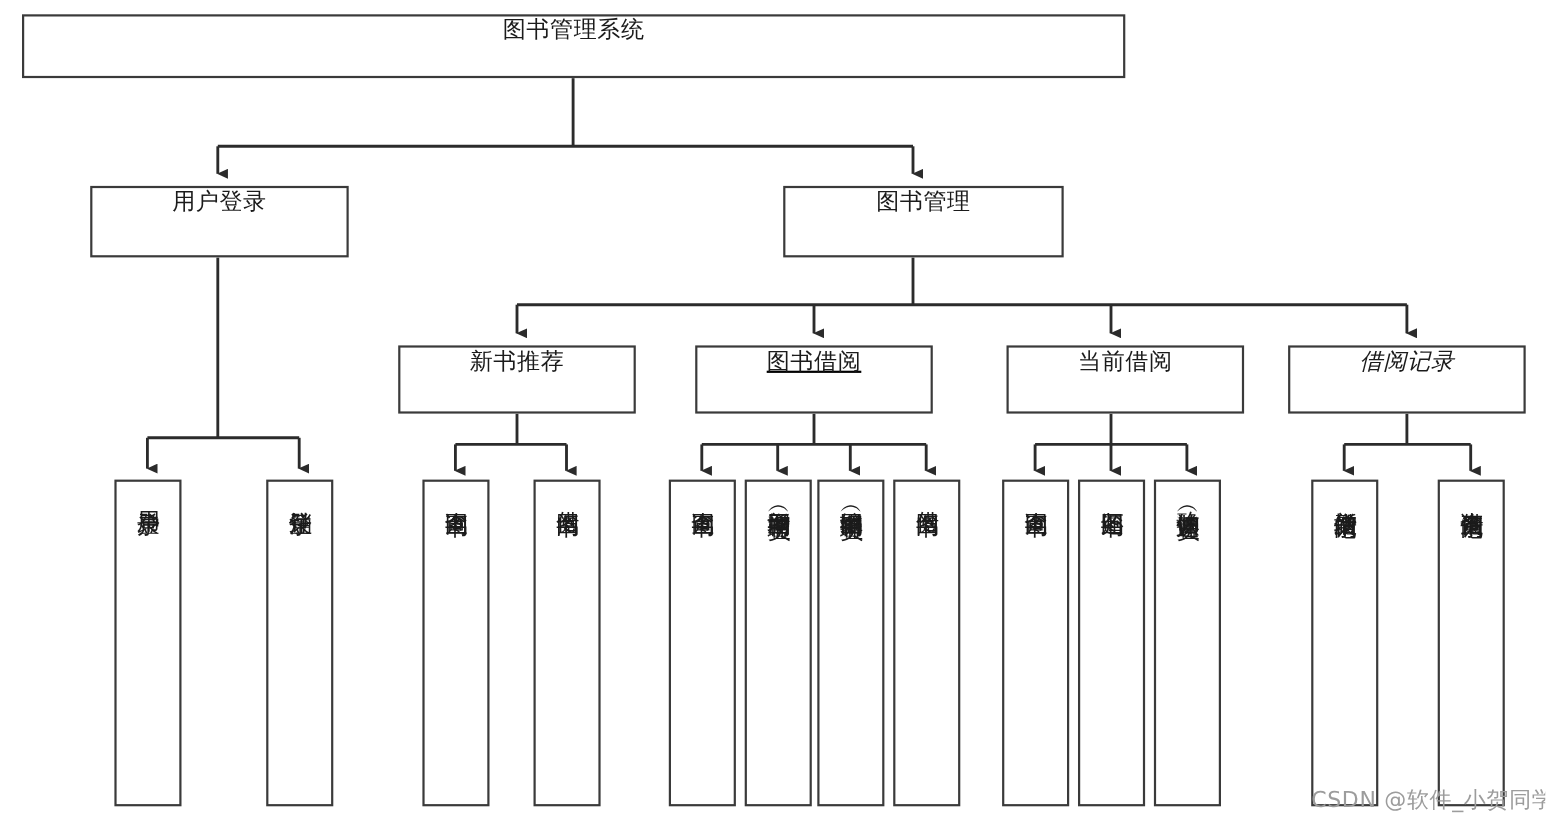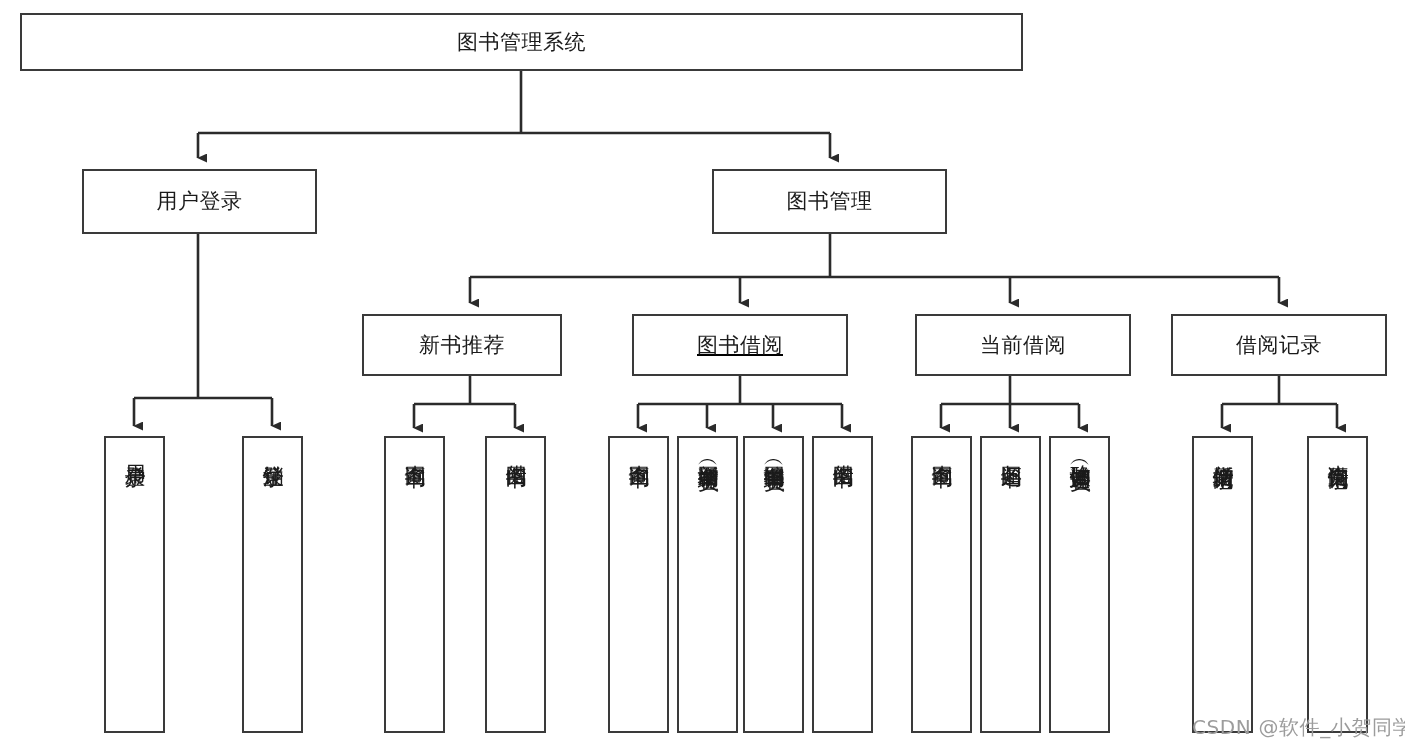--- a/index.html
+++ b/index.html
@@ -24,21 +24,21 @@
     top: 0;
     width: 1405px;
     height: 747px;
   }
   .node {
     position: absolute;
     box-sizing: border-box;
     background: #ffffff;
     border: 2px solid #3a3a3a;
     display: flex;
-    align-items: center;
+    align-items: flex-start;
     justify-content: center;
     z-index: 2;
   }
   .node-label {
     color: #1b1b1b;
     font-size: 21px;
     line-height: 1.18;
     letter-spacing: 0.5px;
     white-space: nowrap;
   }
@@ -122,34 +122,34 @@
     </g>
   </svg>
 
   <div class="node" style="left:20px; top:13px; width:1003px; height:58px;">
     <span class="node-label">图书管理系统</span>
   </div>
 
   <div class="node" style="left:82px; top:169px; width:235px; height:65px;">
     <span class="node-label">用户登录</span>
   </div>
-  <div class="node" style="left:712px; top:169px; width:235px; height:65px;">
+  <div class="node" style="left:712px; top:169px; width:255px; height:65px;">
     <span class="node-label">图书管理</span>
   </div>
 
-  <div class="node" style="left:362px; top:314px; width:200px; height:62px;">
+  <div class="node" style="left:362px; top:314px; width:216px; height:62px;">
     <span class="node-label">新书推荐</span>
   </div>
   <div class="node" style="left:632px; top:314px; width:216px; height:62px;text-decoration:underline;">
     <span class="node-label">图书借阅</span>
   </div>
   <div class="node" style="left:902px; top:314px; width:216px; height:62px;margin-left:13px;">
     <span class="node-label">当前借阅</span>
   </div>
-  <div class="node" style="left:1171px; top:314px; width:216px; height:62px;">
+  <div class="node" style="left:1171px; top:314px; width:216px; height:62px;font-style:italic;">
     <span class="node-label">借阅记录</span>
   </div>
 
   <div class="node leaf" style="left:104px; top:436px; width:61px; height:297px;">
     <span class="node-label">用户登录</span>
   </div>
   <div class="node leaf" style="left:242px; top:436px; width:61px; height:297px;">
     <span class="node-label">注销登录</span>
   </div>
 

